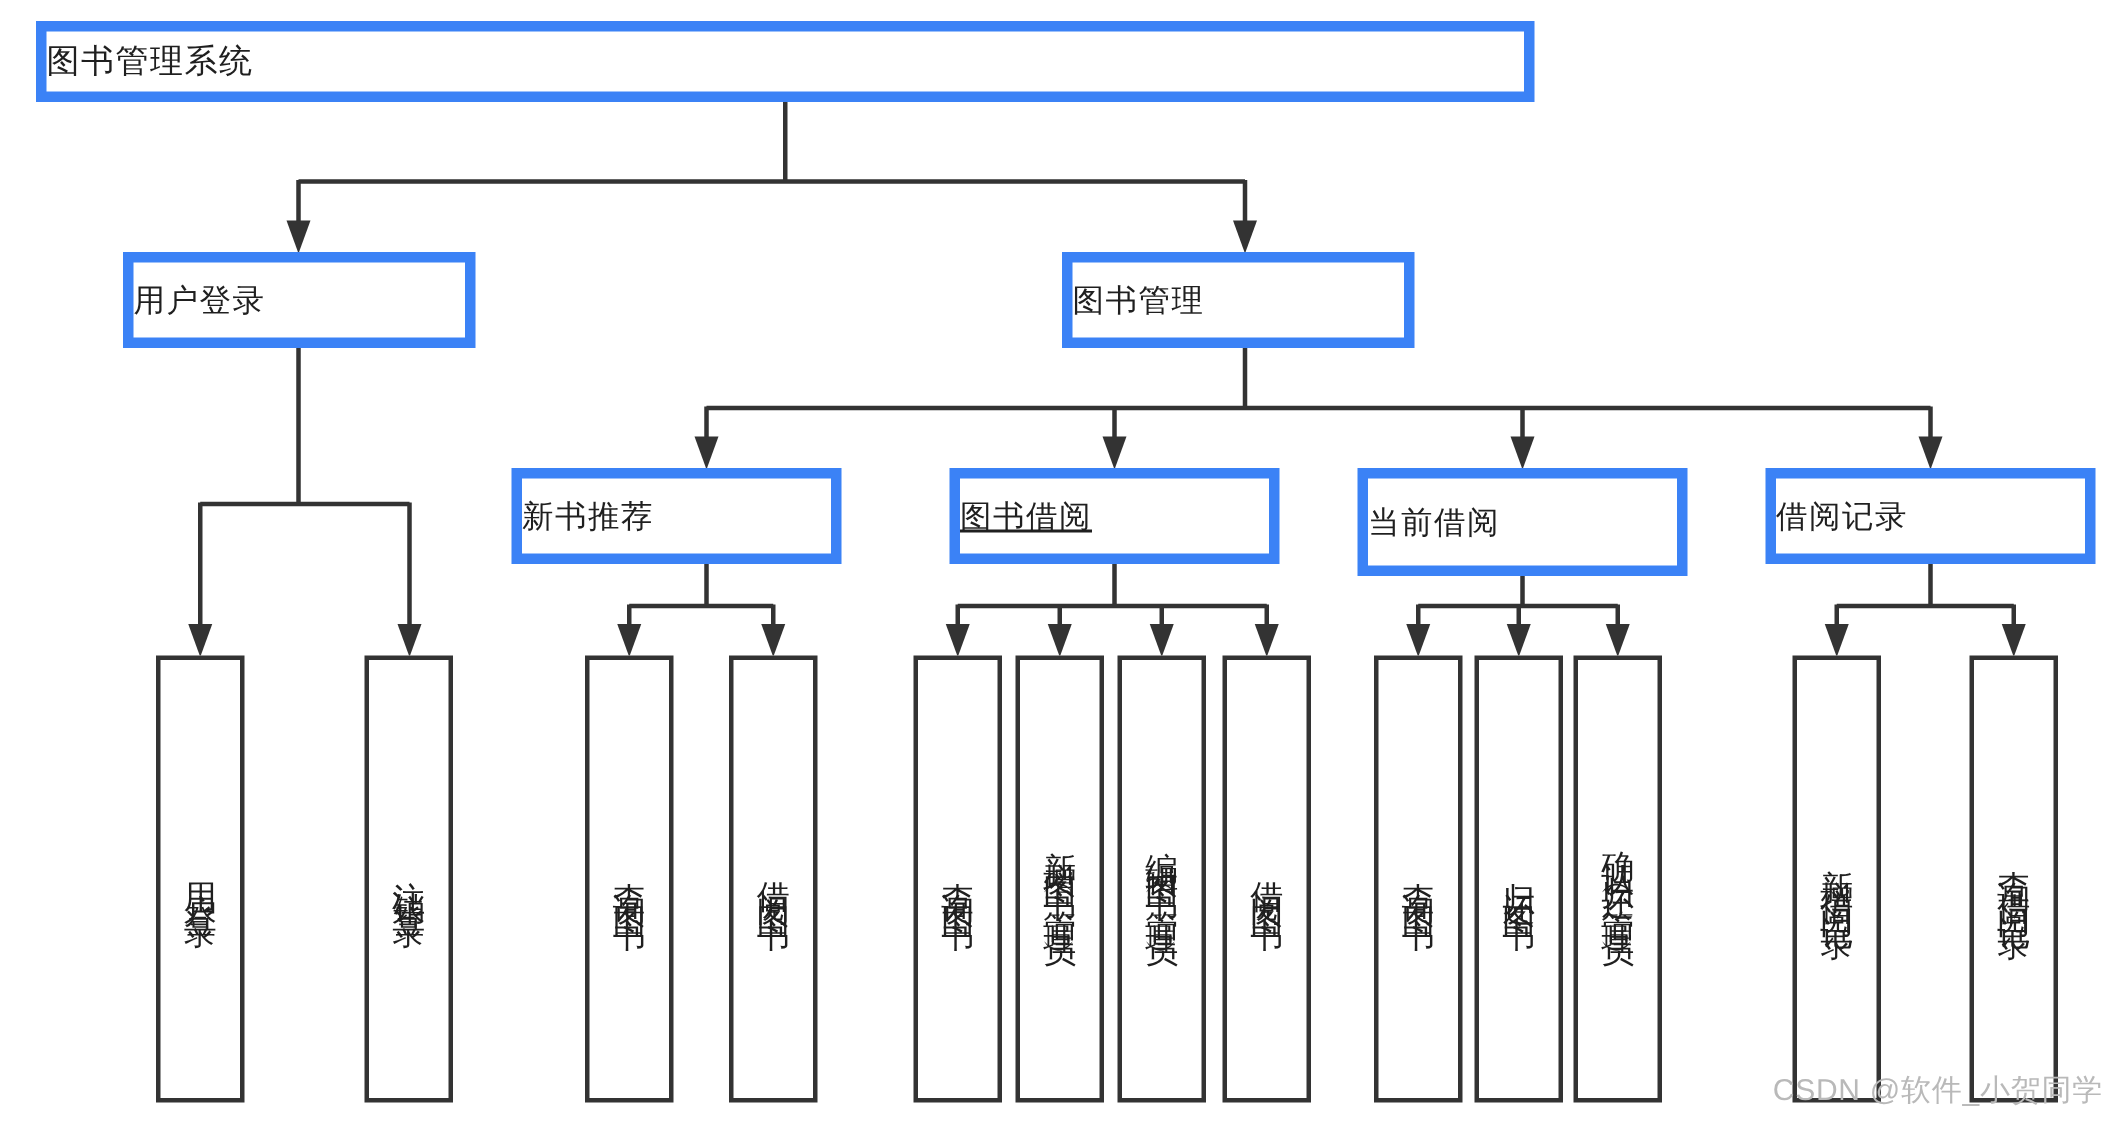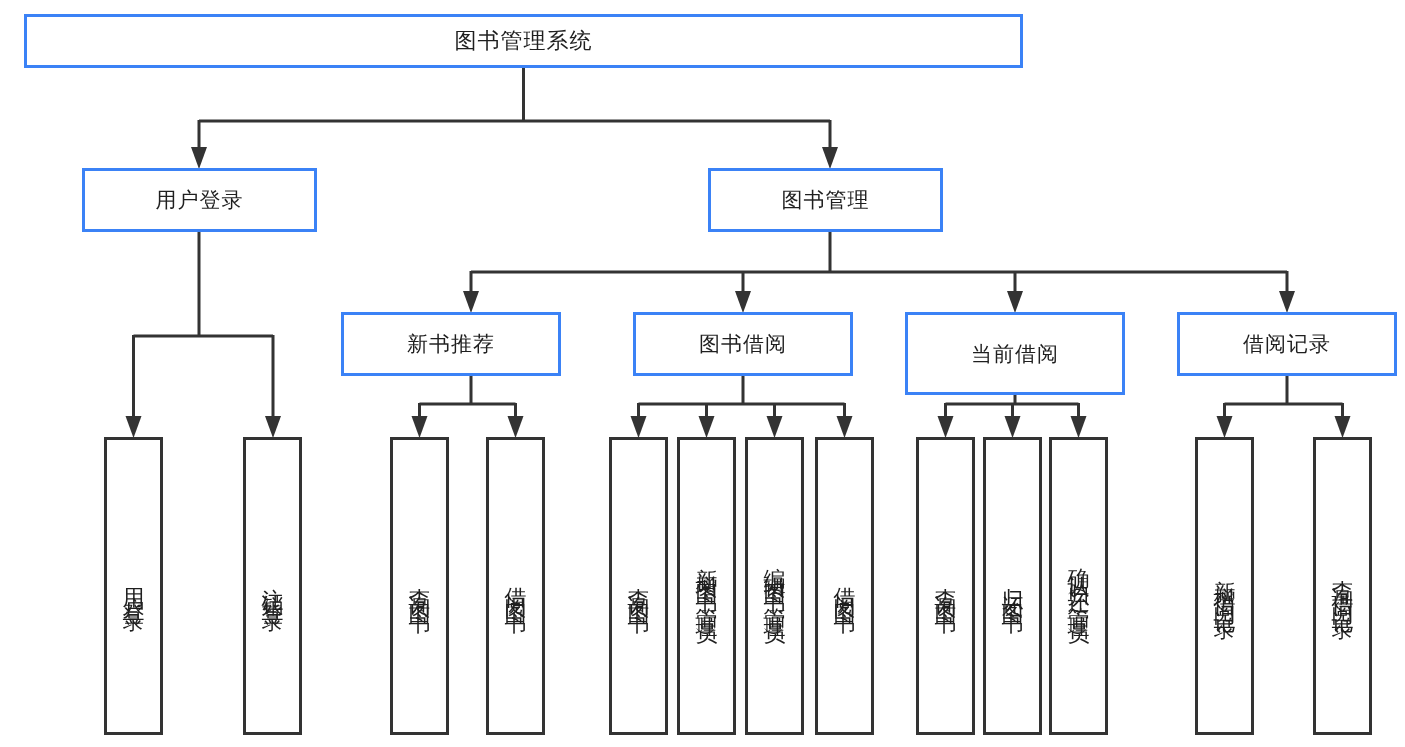--- a/index.html
+++ b/index.html
@@ -20,24 +20,24 @@
     left: 0;
     top: 0;
     width: 1405px;
     height: 747px;
     pointer-events: none;
   }
   .box {
     position: absolute;
     box-sizing: border-box;
     background: #ffffff;
-    border: 3px solid #3b82f6;
+    border: 7px solid #3b82f6;
     display: flex;
     align-items: center;
-    justify-content: center;
+    justify-content: flex-start;
     color: #1f1f1f;
     z-index: 2;
   }
   .box.root span,
   .box.branch span {
     font-size: 21px;
     letter-spacing: 1px;
     white-space: nowrap;
   }
   .box.root span { font-size: 22px; }
@@ -120,24 +120,24 @@
   <div class="box branch" style="left:82px; top:168px; width:235px; height:64px;">
     <span>用户登录</span>
   </div>
   <div class="box branch" style="left:708px; top:168px; width:235px; height:64px;">
     <span>图书管理</span>
   </div>
 
   <div class="box branch" style="left:341px; top:312px; width:220px; height:64px;">
     <span>新书推荐</span>
   </div>
-  <div class="box branch" style="left:633px; top:312px; width:220px; height:64px;">
+  <div class="box branch" style="left:633px; top:312px; width:220px; height:64px;text-decoration:underline;">
     <span>图书借阅</span>
   </div>
-  <div class="box branch" style="left:905px; top:312px; width:220px; height:83px;">
+  <div class="box branch" style="left:905px; top:312px; width:220px; height:72px;">
     <span>当前借阅</span>
   </div>
   <div class="box branch" style="left:1177px; top:312px; width:220px; height:64px;">
     <span>借阅记录</span>
   </div>
 
   <div class="leaf" style="left:104px;">
     <span>用户登录</span>
   </div>
   <div class="leaf" style="left:243px;">
@@ -174,14 +174,15 @@
     <span>确认归还（管理员）</span>
   </div>
 
   <div class="leaf" style="left:1195px;">
     <span>新增借阅记录</span>
   </div>
   <div class="leaf" style="left:1313px;">
     <span>查询借阅记录</span>
   </div>
 
+  <div class="watermark">CSDN @软件_小贺同学</div>
 
 </div>
 
 </body></html>

